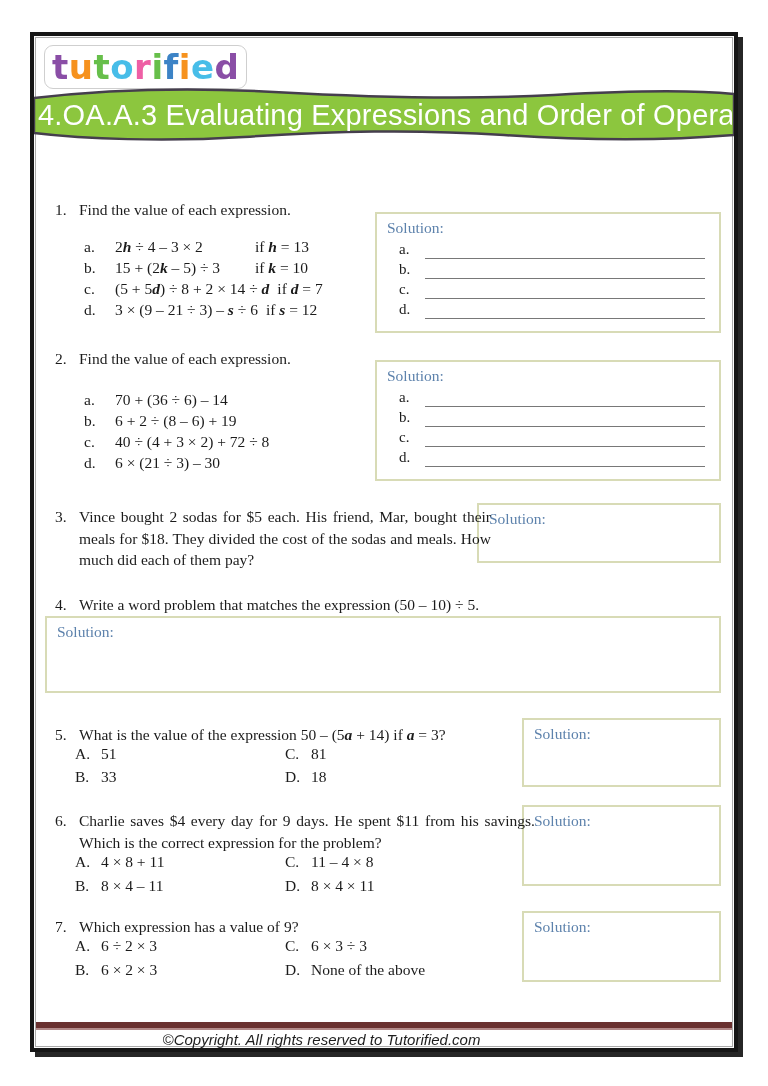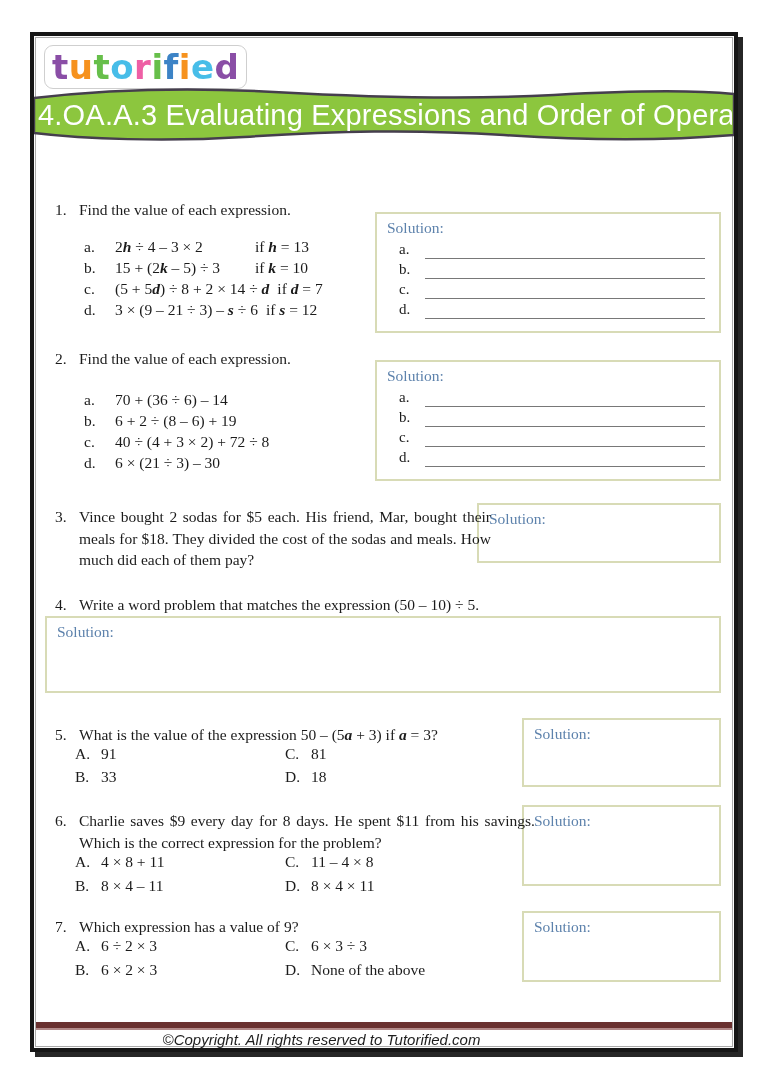--- a/index.html
+++ b/index.html
@@ -199,27 +199,27 @@
       <span class="ptext-nw">Write a word problem that matches the expression (50 – 10) ÷ 5.</span>
     </div>
   </div>
   <div class="sol abs" style="left:11px;top:580px;width:676px;height:77px;">
     <div class="sol-label">Solution:</div>
   </div>
 
   <div class="prob abs" style="left:21px;top:688px;">
     <div class="prow">
       <span class="pnum">5.</span>
-      <span class="ptext-nw"><span>What is the value of the expression 50 – (5</span><span class="mvar">a</span><span> + 3) if </span><span class="mvar">a</span><span> = 3?</span></span>
+      <span class="ptext-nw"><span>What is the value of the expression 50 – (5</span><span class="mvar">a</span><span> + 14) if </span><span class="mvar">a</span><span> = 3?</span></span>
     </div>
   </div>
   <div class="opts abs" style="left:41px;top:706px;">
     <div class="opt">
         <span class="olabel">A.</span>
-        <span>91</span>
+        <span>51</span>
       </div>
     <div class="opt">
         <span class="olabel">C.</span>
         <span>81</span>
       </div>
     <div class="opt">
         <span class="olabel">B.</span>
         <span>33</span>
       </div>
     <div class="opt">
@@ -227,21 +227,21 @@
         <span>18</span>
       </div>
   </div>
   <div class="sol abs" style="left:488px;top:682px;width:199px;height:69px;">
     <div class="sol-label">Solution:</div>
   </div>
 
   <div class="prob abs" style="left:21px;top:774px;width:480px;">
     <div class="prow">
       <span class="pnum">6.</span>
-      <span class="ptext">Charlie saves $9 every day for 8 days. He spent $11 from his savings. Which is the correct expression for the problem?</span>
+      <span class="ptext">Charlie saves $4 every day for 9 days. He spent $11 from his savings. Which is the correct expression for the problem?</span>
     </div>
   </div>
   <div class="opts opts6 abs" style="left:41px;top:814px;">
     <div class="opt">
         <span class="olabel">A.</span>
         <span>4 × 8 + 11</span>
       </div>
     <div class="opt">
         <span class="olabel">C.</span>
         <span>11 – 4 × 8</span>

